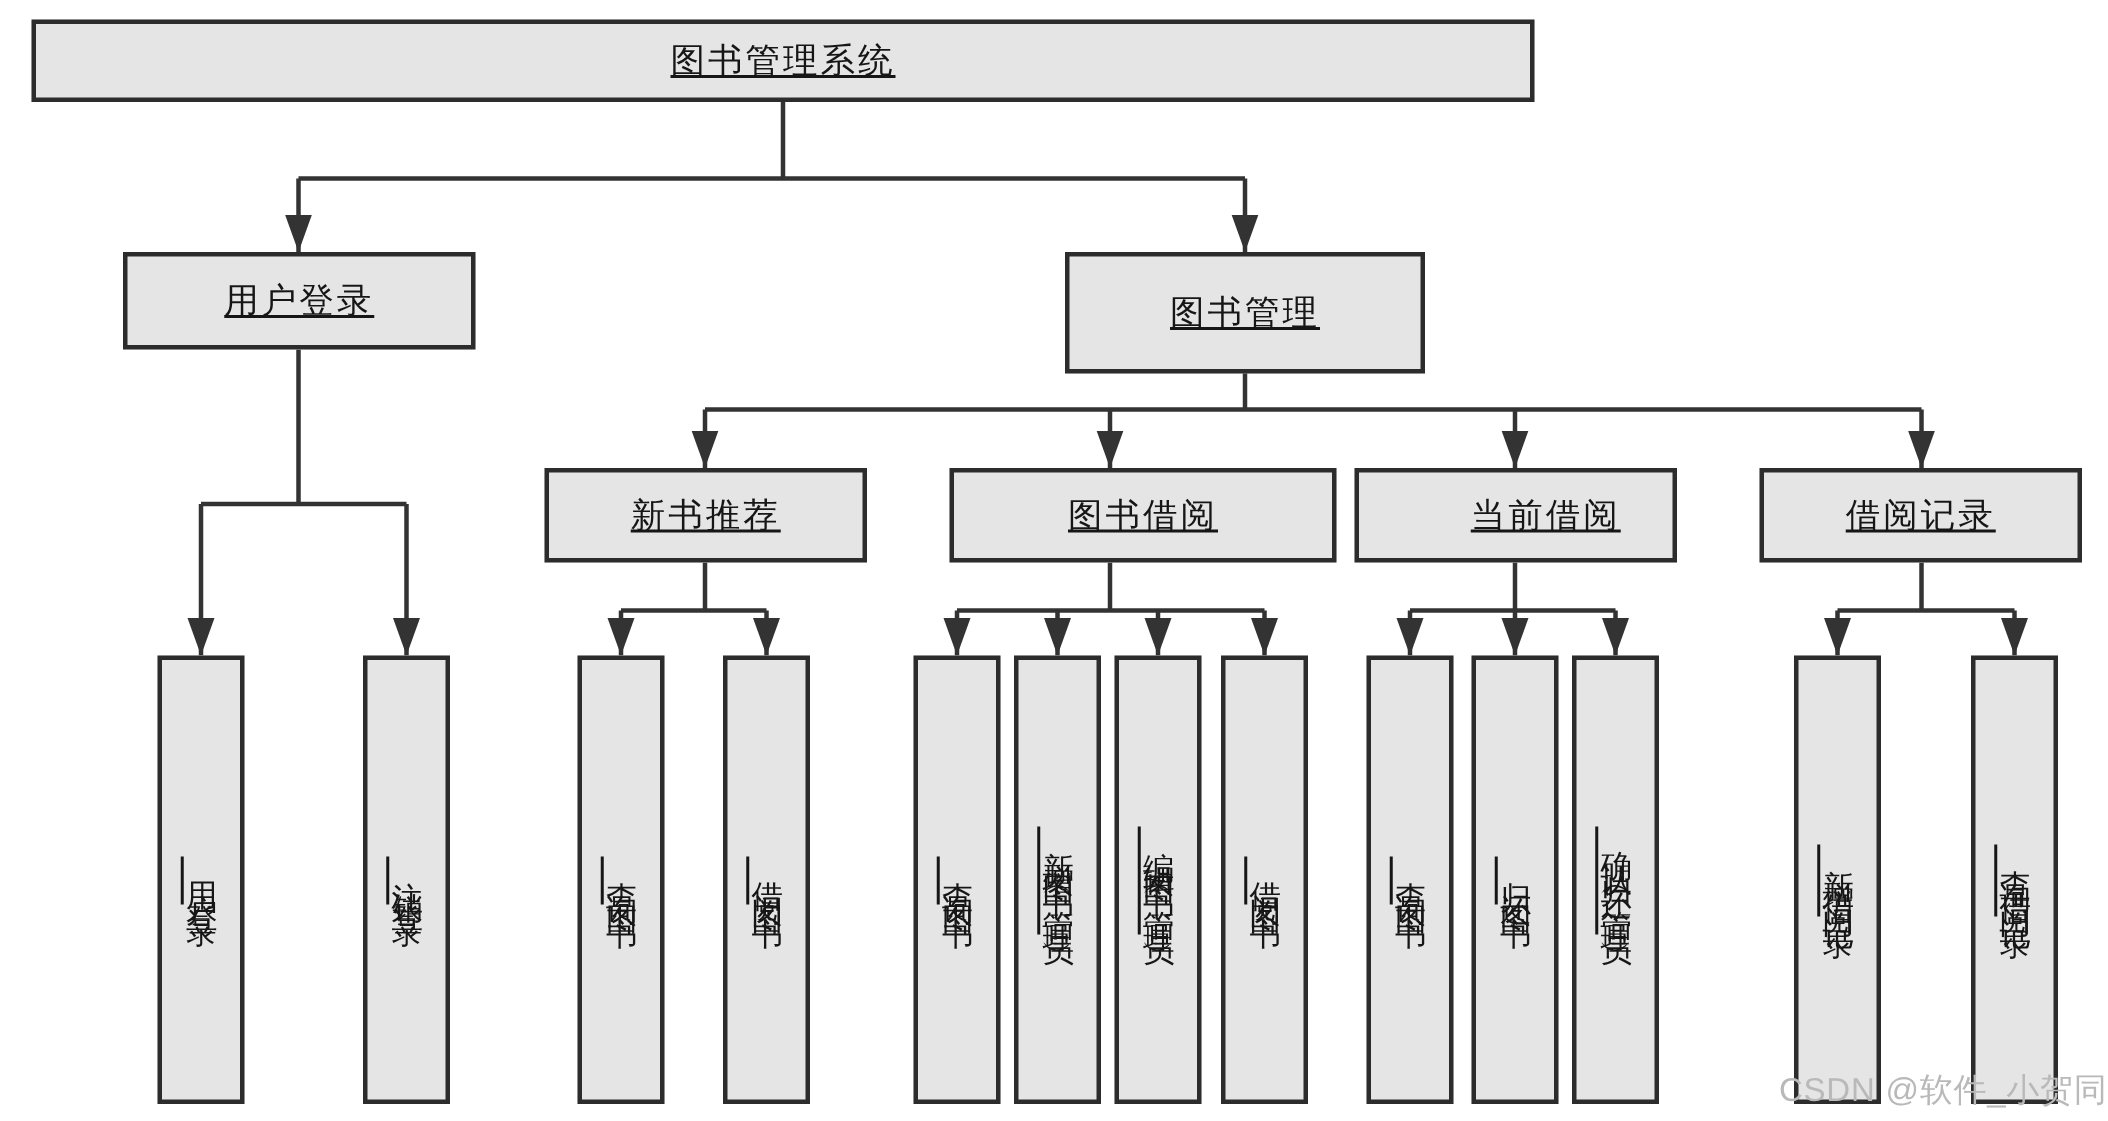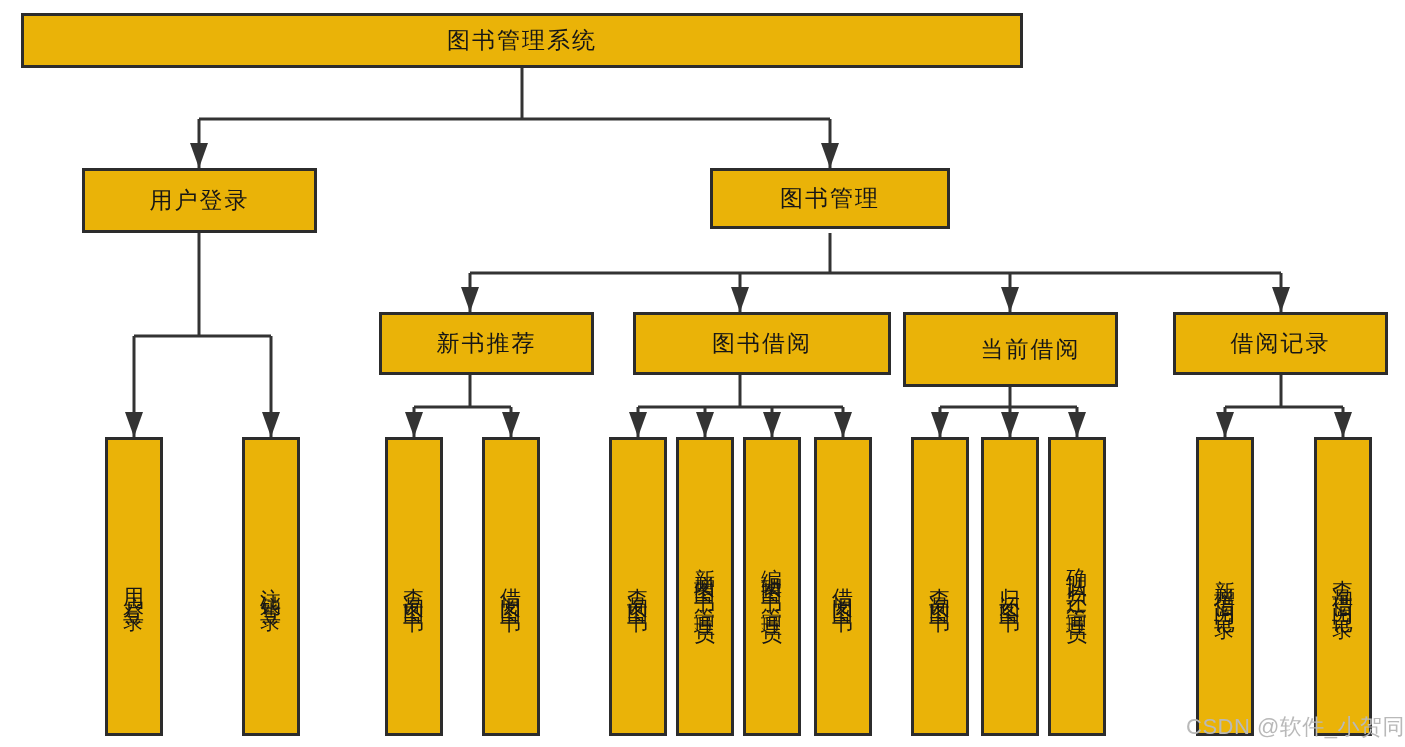--- a/index.html
+++ b/index.html
@@ -2,37 +2,37 @@
 <html><head>
 <meta charset="utf-8">
 <style>
   html,body{margin:0;padding:0;background:#ffffff;}
   .canvas{
     position:relative;width:1405px;height:747px;background:#ffffff;
     font-family:"Liberation Sans",sans-serif;overflow:hidden;
   }
   .wires{position:absolute;left:0;top:0;z-index:1;}
   .node{
-    position:absolute;box-sizing:border-box;background:#eab308;
+    position:absolute;box-sizing:border-box;background:#e5e5e5;
     border:3px solid #2c2c2c;display:flex;align-items:center;justify-content:center;
-    color:#161616;z-index:2;
+    color:#161616;z-index:2;text-decoration:underline;
   }
   .h-node{font-size:23px;letter-spacing:2px;white-space:nowrap;}
   .leaf{width:58px;top:437px;height:299px;}
   .leaf .vtext{
     writing-mode:vertical-rl;text-orientation:mixed;
     font-size:21px;letter-spacing:8px;line-height:1;white-space:nowrap;
   }
   
   .root-box {left:21px;  top:13px;  width:1002px;height:55px;}
   .n2-a     {left:82px;  top:168px; width:235px; height:65px;}
-  .n2-b     {left:710px; top:168px; width:240px; height:61px;}
-  .n3-a     {left:363px; top:312px; width:215px; height:63px;margin-left:16px;}
+  .n2-b     {left:710px; top:168px; width:240px; height:81px;}
+  .n3-a     {left:363px; top:312px; width:215px; height:63px;}
   .n3-b     {left:633px; top:312px; width:258px; height:63px;}
-  .n3-c     {left:903px; top:312px; width:215px; height:75px;padding-left:40px;}
+  .n3-c     {left:903px; top:312px; width:215px; height:63px;padding-left:40px;}
   .n3-d     {left:1173px;top:312px; width:215px; height:63px;}
   .lf-1 {left:105px;} .lf-2 {left:242px;} .lf-3 {left:385px;} .lf-4 {left:482px;}
   .lf-5 {left:609px;} .lf-6 {left:676px;} .lf-7 {left:743px;} .lf-8 {left:814px;}
   .lf-9 {left:911px;} .lf-10{left:981px;} .lf-11{left:1048px;} .lf-12{left:1196px;}
   .lf-13{left:1314px;}
   .watermark{
     position:absolute;left:1186px;top:712px;z-index:5;
     font-size:22px;color:#b9b9b9;letter-spacing:0.5px;white-space:nowrap;
   }
 </style>

